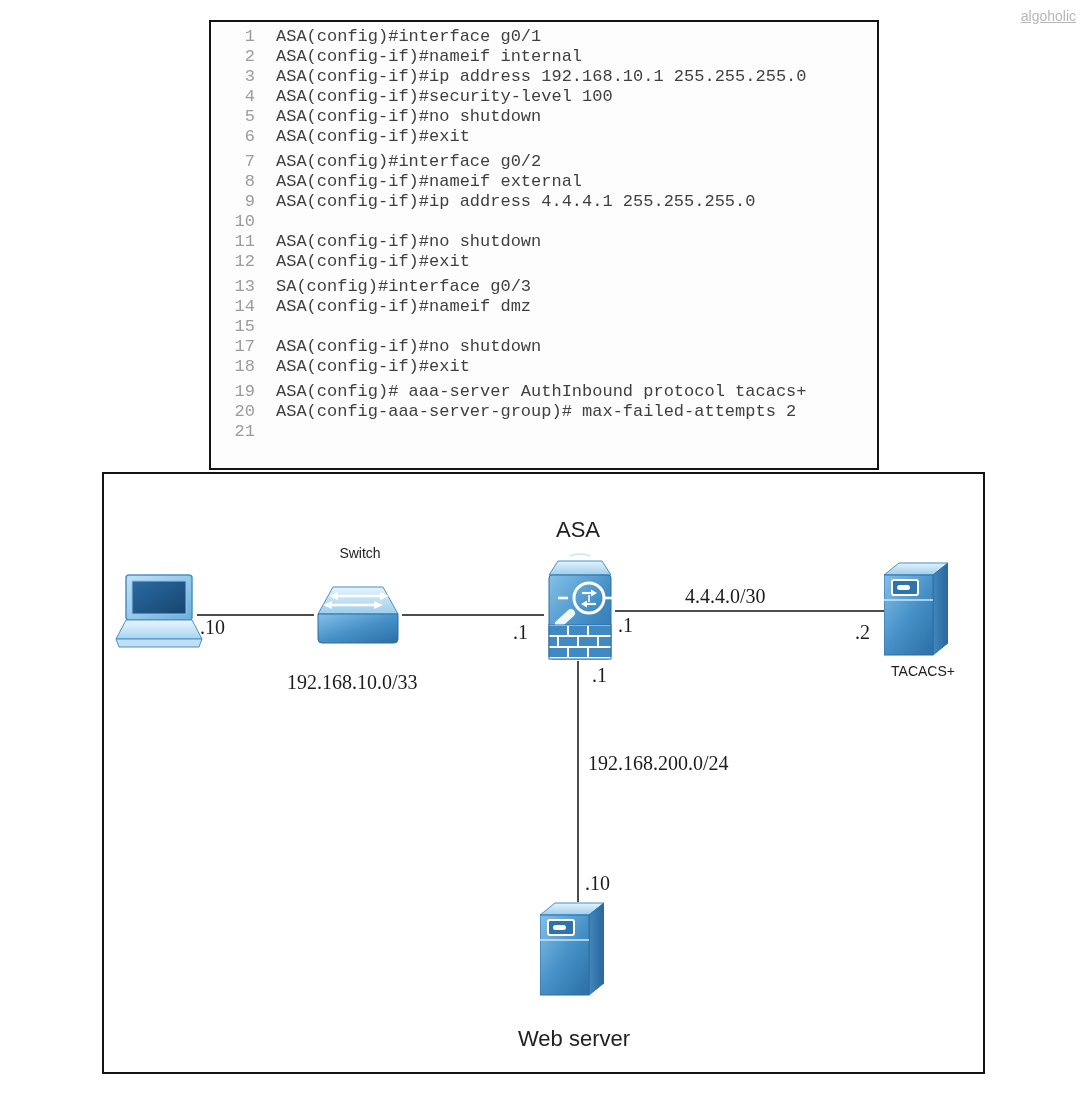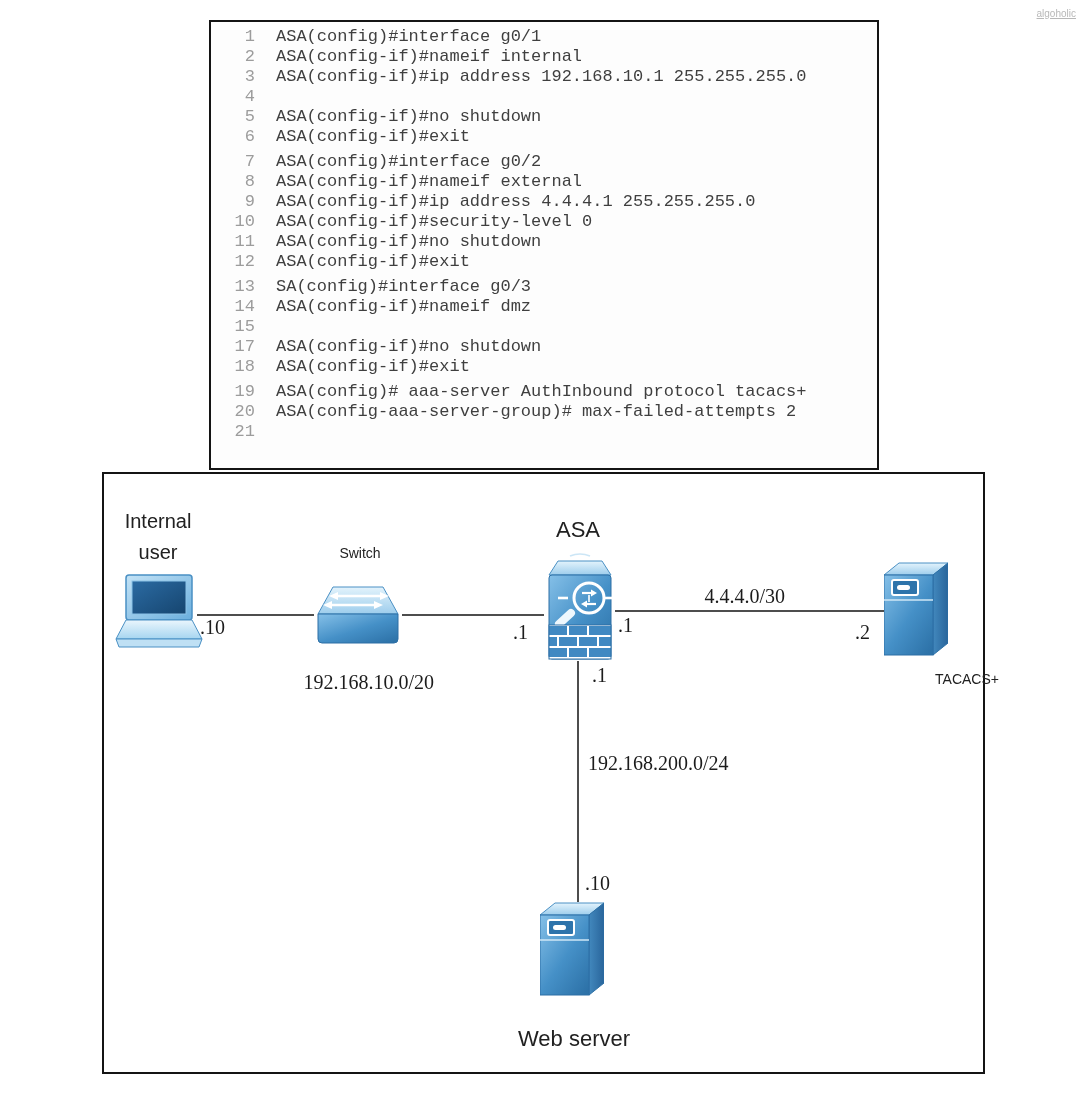--- a/index.html
+++ b/index.html
@@ -5,21 +5,21 @@
   * { margin:0; padding:0; box-sizing:border-box; }
   html,body { background:#ffffff; }
   body {
     position:relative;
     width:1080px; height:1094px;
     font-family:"Liberation Sans", sans-serif;
     overflow:hidden;
   }
   .watermark {
     position:absolute; top:8px; right:4px;
-    font-size:10px; color:#b8b8b8;
+    font-size:14px; color:#b8b8b8;
     font-family:"Liberation Sans", sans-serif;
     text-decoration:underline;
   }
 
   
   .code-box {
     position:absolute; left:209px; top:20px;
     width:670px; height:450px;
     border:2px solid #141414; background:#fdfdfd;
     padding-top:5px;
@@ -46,21 +46,21 @@
 
   .node-label {
     font-size:14px; color:#212121; text-align:center;
     font-family:"Liberation Sans", sans-serif;
   }
   .ip-label, .net-label {
     font-size:20px; color:#1c1c1c;
     font-family:"Liberation Serif", serif;
     white-space:nowrap;
   }
-  .net-label.centered { text-align:right; }
+  .net-label.centered { text-align:left; }
 
   .hline { height:2px; background:#4d4d4d; }
   .vline { width:2px;  background:#4d4d4d; }
 
   .icon-wrap { line-height:0; }
 </style>
 </head>
 <body>
 
 <svg width="0" height="0" style="position:absolute" aria-hidden="true">
@@ -93,48 +93,47 @@
   </defs>
 </svg>
 
 <div class="watermark">algoholic</div>
 
 <div class="code-box">
   <div>
       <div class="code-line"><span class="code-num">1</span><span class="code-text">ASA(config)#interface g0/1</span></div>
       <div class="code-line"><span class="code-num">2</span><span class="code-text">ASA(config-if)#nameif internal</span></div>
       <div class="code-line"><span class="code-num">3</span><span class="code-text">ASA(config-if)#ip address 192.168.10.1 255.255.255.0</span></div>
-      <div class="code-line"><span class="code-num">4</span></div>
+      <div class="code-line"><span class="code-num">4</span><span class="code-text">ASA(config-if)#security-level 100</span></div>
       <div class="code-line"><span class="code-num">5</span><span class="code-text">ASA(config-if)#no shutdown</span></div>
       <div class="code-line"><span class="code-num">6</span><span class="code-text">ASA(config-if)#exit</span></div>
       <div class="code-line new-group"><span class="code-num">7</span><span class="code-text">ASA(config)#interface g0/2</span></div>
       <div class="code-line"><span class="code-num">8</span><span class="code-text">ASA(config-if)#nameif external</span></div>
       <div class="code-line"><span class="code-num">9</span><span class="code-text">ASA(config-if)#ip address 4.4.4.1 255.255.255.0</span></div>
-      <div class="code-line"><span class="code-num">10</span><span class="code-text">ASA(config-if)#security-level 0</span></div>
+      <div class="code-line"><span class="code-num">10</span></div>
       <div class="code-line"><span class="code-num">11</span><span class="code-text">ASA(config-if)#no shutdown</span></div>
       <div class="code-line"><span class="code-num">12</span><span class="code-text">ASA(config-if)#exit</span></div>
       <div class="code-line new-group"><span class="code-num">13</span><span class="code-text">SA(config)#interface g0/3</span></div>
       <div class="code-line"><span class="code-num">14</span><span class="code-text">ASA(config-if)#nameif dmz</span></div>
       <div class="code-line"><span class="code-num">15</span></div>
       <div class="code-line"><span class="code-num">17</span><span class="code-text">ASA(config-if)#no shutdown</span></div>
       <div class="code-line"><span class="code-num">18</span><span class="code-text">ASA(config-if)#exit</span></div>
       <div class="code-line new-group"><span class="code-num">19</span><span class="code-text">ASA(config)# aaa-server AuthInbound protocol tacacs+</span></div>
       <div class="code-line"><span class="code-num">20</span><span class="code-text">ASA(config-aaa-server-group)# max-failed-attempts 2</span></div>
       <div class="code-line"><span class="code-num">21</span></div>
     </div>
 </div>
 
 <div class="diagram-box">
 
   <div class="hline" style="left:93px;  top:140px; width:117px;"></div>
   <div class="hline" style="left:298px; top:140px; width:142px;"></div>
   <div class="hline" style="left:511px; top:136px; width:269px;"></div>
   <div class="vline" style="left:473px; top:187px; height:241px;"></div>
 
-  <div class="node-label" style="left:12px; top:32px; width:84px; line-height:31px; font-size:20px;">Internal user</div>
   <div class="icon-wrap" style="left:8px; top:99px;">
     <svg width="92" height="80" viewBox="0 0 92 80">
       <rect x="14" y="2" width="66" height="45" rx="3" fill="url(#gScreenFrame)" stroke="#4a90c4" stroke-width="1.5"></rect>
       <rect x="20" y="8" width="54" height="33" fill="url(#gScreenDark)" stroke="#8cc3e8" stroke-width="1"></rect>
       <polygon points="14,47 80,47 90,66 4,66" fill="url(#gBase)" stroke="#4a90c4" stroke-width="1"></polygon>
       <polygon points="4,66 90,66 87,74 7,74" fill="#bfe0f4" stroke="#4a90c4" stroke-width="1"></polygon>
     </svg>
   </div>
   <div class="ip-label" style="left:96px; top:142px;">.10</div>
 
@@ -146,21 +145,21 @@
       <g stroke="#ffffff" stroke-width="2.4" fill="#ffffff">
         <line x1="20" y1="12" x2="70" y2="12"></line>
         <polygon points="66,8 75,12 66,16" stroke="none"></polygon>
         <polygon points="24,8 15,12 24,16" stroke="none"></polygon>
         <line x1="14" y1="21" x2="64" y2="21"></line>
         <polygon points="60,17 69,21 60,25" stroke="none"></polygon>
         <polygon points="18,17 9,21 18,25" stroke="none"></polygon>
       </g>
     </svg>
   </div>
-  <div class="net-label centered" style="left:183px; top:197px; width:147px;">192.168.10.0/20</div>
+  <div class="net-label centered" style="left:183px; top:197px; width:147px;">192.168.10.0/33</div>
 
   <div class="node-label" style="left:434px; top:43px; width:80px; font-size:22px;">ASA</div>
   <div class="icon-wrap" style="left:441px; top:79px;">
     <svg width="70" height="108" viewBox="0 0 70 108">
       <path d="M25,3 q10,-4 20,0" fill="none" stroke="#bfe0f4" stroke-width="1.6" opacity="0.8"></path>
       <polygon points="4,22 13,8 57,8 66,22" fill="url(#gTopFace)" stroke="#4a90c4" stroke-width="1"></polygon>
       <rect x="4" y="22" width="62" height="84" rx="3" fill="url(#gFrontFace)" stroke="#2d6fa5" stroke-width="1"></rect>
 
       <circle cx="44" cy="45" r="15" fill="none" stroke="#ffffff" stroke-width="3"></circle>
       <g stroke="#ffffff" stroke-width="2.2" fill="#ffffff">
@@ -199,21 +198,21 @@
     <svg width="64" height="94" viewBox="0 0 64 94">
       <polygon points="0,13 15,1 64,1 49,13" fill="url(#gTopFace)" stroke="#4a90c4" stroke-width="1"></polygon>
       <polygon points="49,13 64,1 64,81 49,93" fill="url(#gSideFace)" stroke="#2d6fa5" stroke-width="1"></polygon>
       <rect x="0" y="13" width="49" height="80" fill="url(#gFrontFace)" stroke="#2d6fa5" stroke-width="1"></rect>
       <line x1="0" y1="38" x2="49" y2="38" stroke="#cfe7f6" stroke-width="1.6"></line>
       <rect x="8" y="18" width="26" height="15" rx="2" fill="#2e74ab" stroke="#ffffff" stroke-width="2"></rect>
       <rect x="13" y="23" width="13" height="5" rx="2.5" fill="#ffffff"></rect>
     </svg>
   </div>
   <div class="ip-label" style="left:751px; top:147px;">.2</div>
-  <div class="node-label" style="left:769px; top:197px; width:100px;margin-left:44px;">TACACS+</div>
+  <div class="node-label" style="left:769px; top:189px; width:100px;">TACACS+</div>
 
   <div class="net-label" style="left:484px; top:278px;">192.168.200.0/24</div>
   <div class="ip-label" style="left:481px; top:398px;">.10</div>
   <div class="icon-wrap" style="left:436px; top:428px;">
     <svg width="64" height="94" viewBox="0 0 64 94">
       <polygon points="0,13 15,1 64,1 49,13" fill="url(#gTopFace)" stroke="#4a90c4" stroke-width="1"></polygon>
       <polygon points="49,13 64,1 64,81 49,93" fill="url(#gSideFace)" stroke="#2d6fa5" stroke-width="1"></polygon>
       <rect x="0" y="13" width="49" height="80" fill="url(#gFrontFace)" stroke="#2d6fa5" stroke-width="1"></rect>
       <line x1="0" y1="38" x2="49" y2="38" stroke="#cfe7f6" stroke-width="1.6"></line>
       <rect x="8" y="18" width="26" height="15" rx="2" fill="#2e74ab" stroke="#ffffff" stroke-width="2"></rect>

